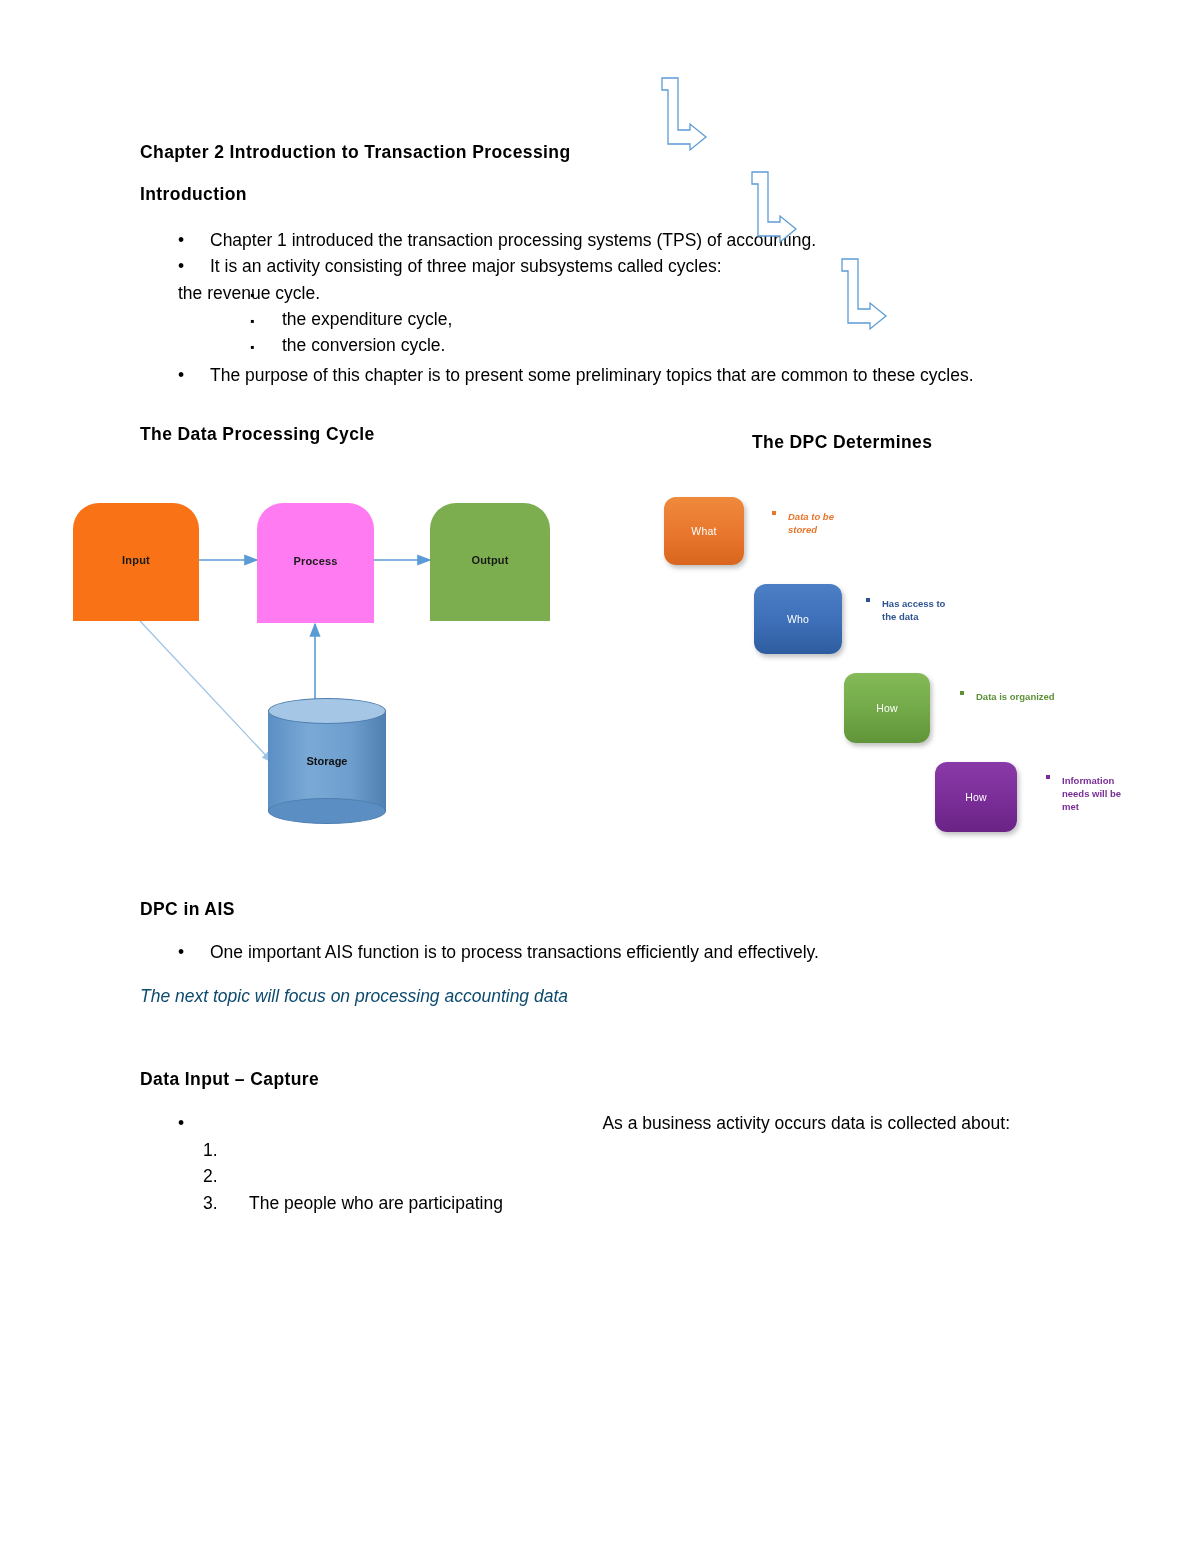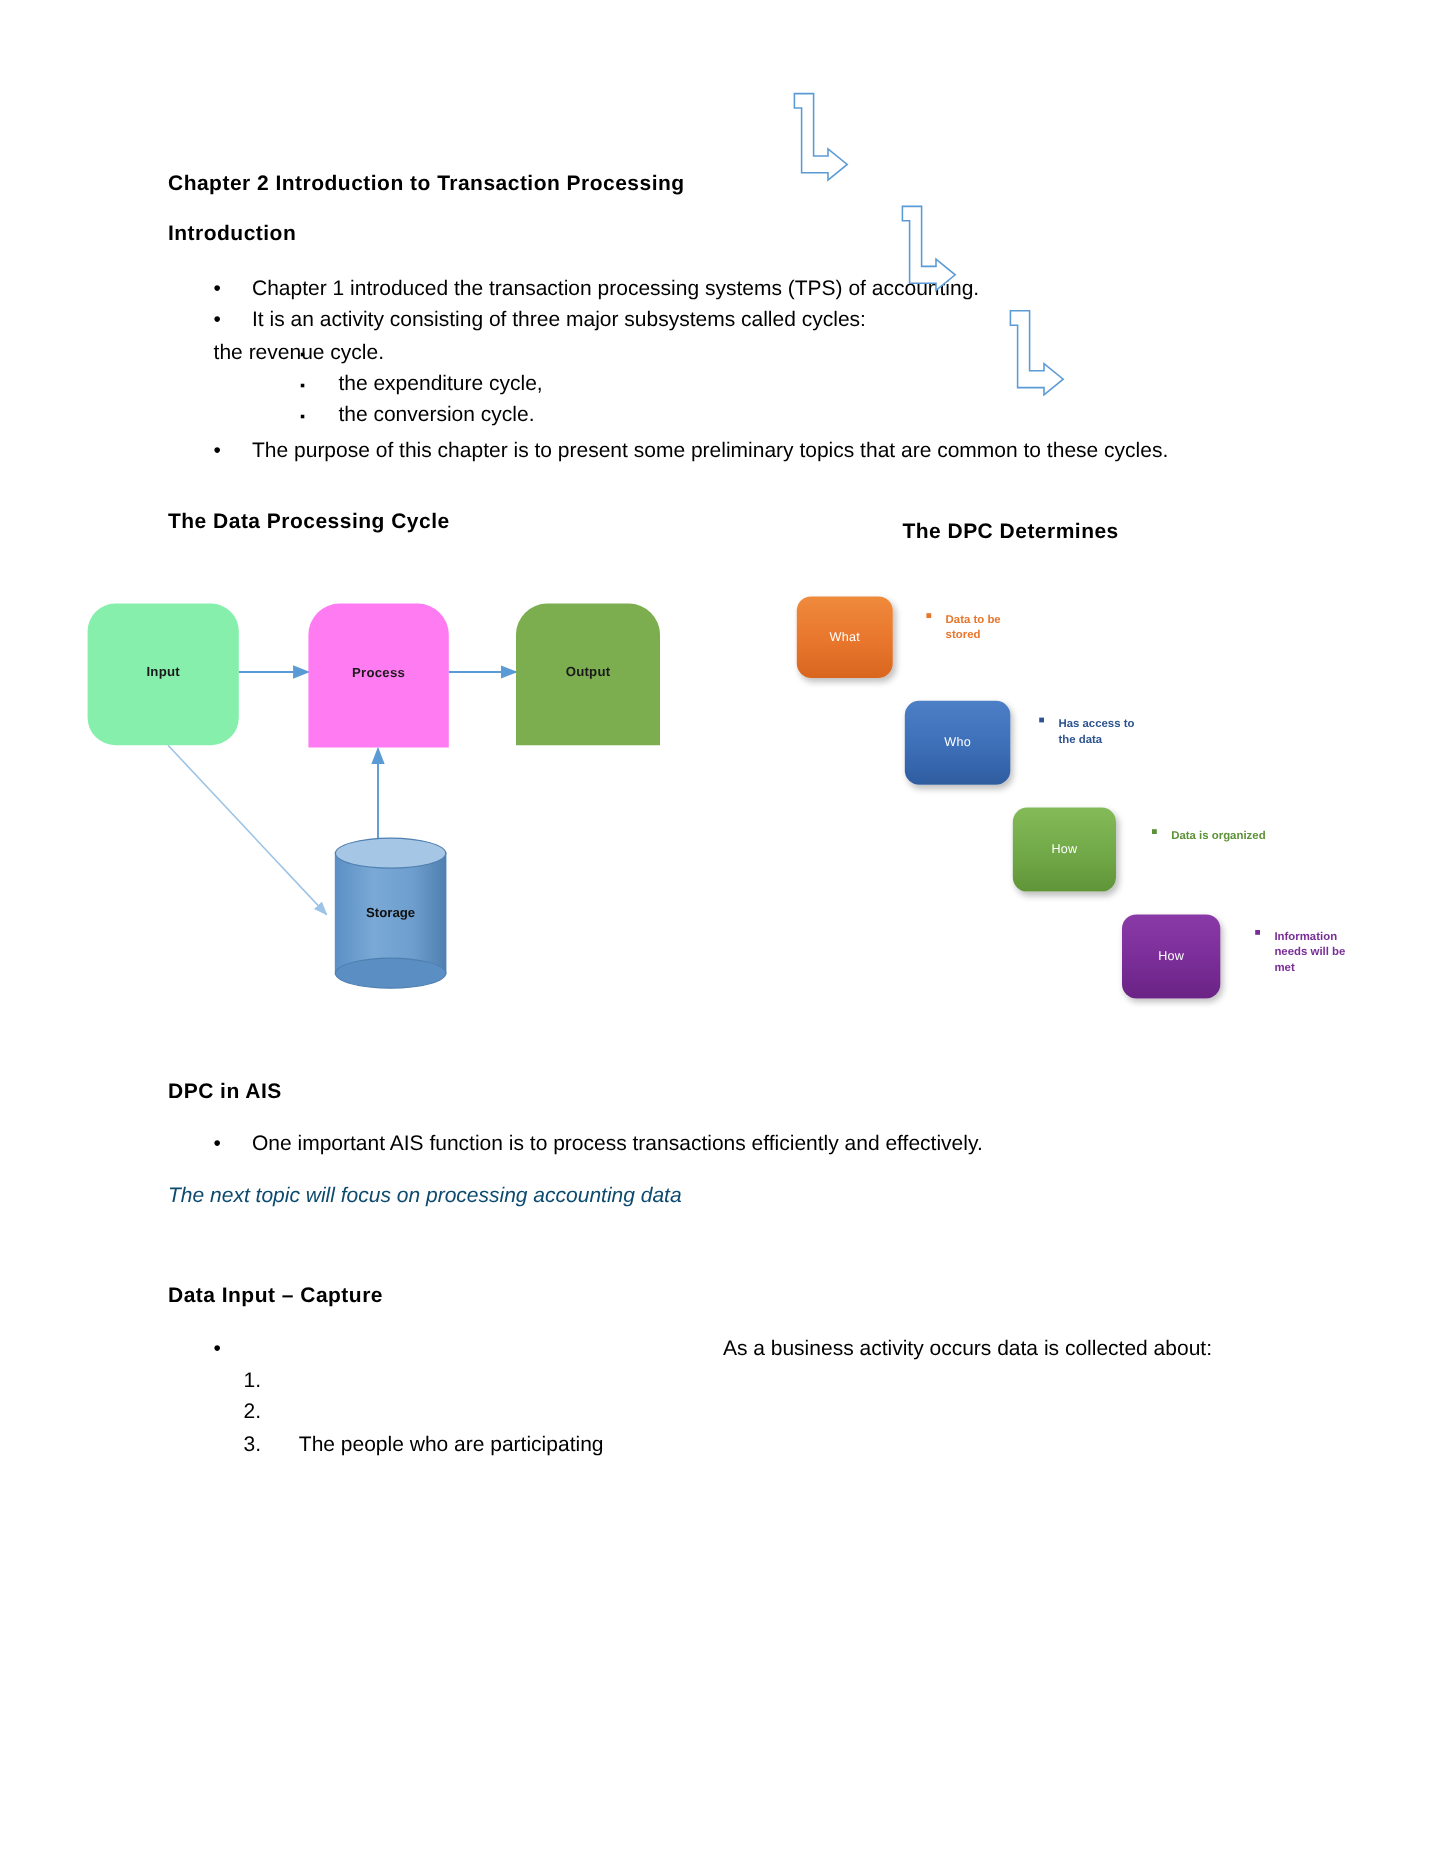--- a/index.html
+++ b/index.html
@@ -184,33 +184,33 @@
 
       <line x1="199" y1="560" x2="257" y2="560" stroke="#5B9BD5" stroke-width="1.6" marker-end="url(#ah)"></line>
 
       <line x1="374" y1="560" x2="430" y2="560" stroke="#5B9BD5" stroke-width="1.6" marker-end="url(#ah)"></line>
 
       <line x1="315" y1="710" x2="315" y2="624" stroke="#5B9BD5" stroke-width="1.6" marker-end="url(#ah)"></line>
 
       <line x1="140" y1="621" x2="272" y2="762" stroke="#9DC3E6" stroke-width="1.3" marker-end="url(#ahL)"></line>
     </svg>
 
-    <div class="fc-box" style="left:73px; top:503px; width:126px; height:118px; background:#86efac;border-radius:23px;">
+    <div class="fc-box" style="left:73px; top:503px; width:126px; height:118px; background:#f97316;">
       <span class="lbl">Input</span>
     </div>
 
     <div class="fc-box" style="left:257px; top:503px; width:117px; height:120px; background:#FF7BF2;">
       <span class="lbl">Process</span>
     </div>
 
     <div class="fc-box" style="left:430px; top:503px; width:120px; height:118px; background:#7CAE4F;">
       <span class="lbl">Output</span>
     </div>
 
-    <div class="cyl" style="left:279px; top:698px; width:93px; height:126px;padding-left:17px;">
+    <div class="cyl" style="left:268px; top:698px; width:118px; height:126px;padding-left:17px;">
       <div class="body"></div>
       <div class="bottom"></div>
       <div class="top"></div>
       <div class="cyl-lbl">Storage</div>
     </div>
   </div>
 
   <div class="diagram" style="left:620px; top:0px; width:580px; height:870px;">
 
     <svg width="580" height="870">
@@ -225,21 +225,21 @@
 
       <g>
         <path d="M 222 259 L 238 259 L 238 309 L 250 309 L 250 303 L 266 316 L 250 329 L 250 323 L 228 323 L 228 271 L 222 271 Z" fill="#ffffff" stroke="#5B9BD5" stroke-width="1.3"></path>
       </g>
     </svg>
 
     <div class="rs-box" style="left:44px; top:497px; width:80px; height:68px;
          background:linear-gradient(to bottom,#EF8A3C 0%,#E8762C 55%,#D9661E 100%);">
       <span>What</span>
     </div>
-    <div class="note" style="left:152px; top:510px; width:88px; color:#E8762C;">
+    <div class="note" style="left:152px; top:510px; width:88px; color:#E8762C;font-style:italic;">
       <span class="dot" style="background:#E8762C;"></span>
       <span class="ntxt">Data to be stored</span>
     </div>
 
     <div class="rs-box" style="left:134px; top:584px; width:88px; height:70px;
          background:linear-gradient(to bottom,#4C7FC6 0%,#3D6FB8 55%,#2E5C9F 100%);">
       <span>Who</span>
     </div>
     <div class="note" style="left:246px; top:597px; width:92px; color:#2E5490;">
       <span class="dot" style="background:#2E5490;"></span>

